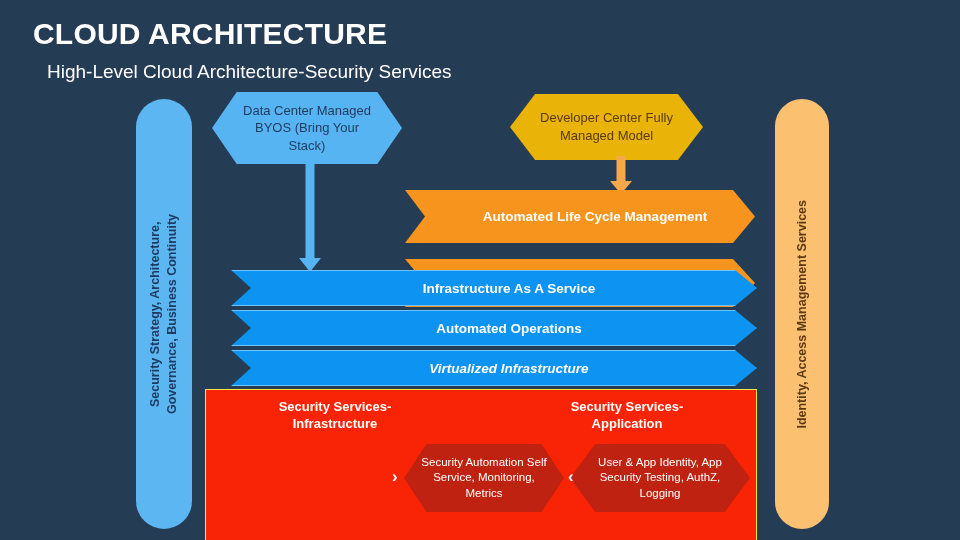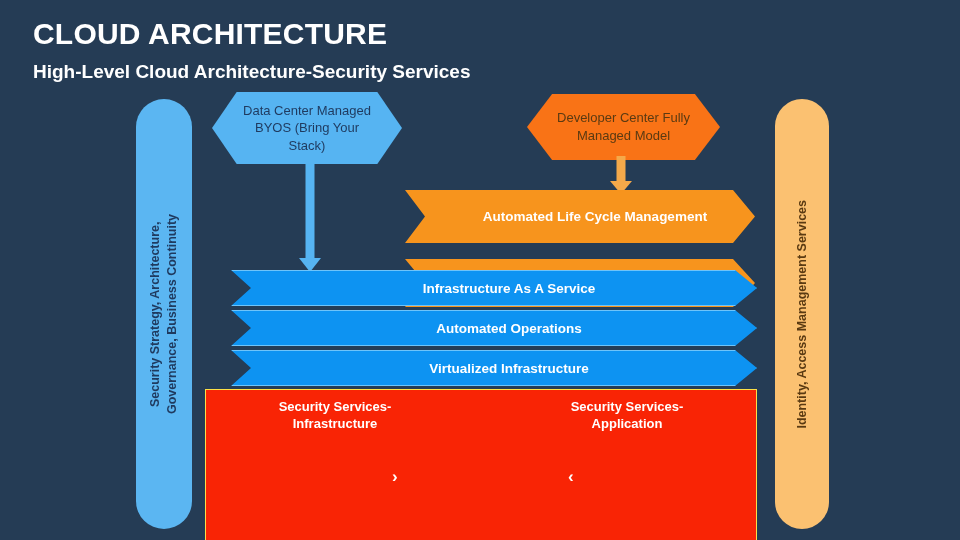--- a/index.html
+++ b/index.html
@@ -21,24 +21,24 @@
     left: 33px;
     top: 17px;
     font-size: 30px;
     font-weight: bold;
     color: #ffffff;
     letter-spacing: 0.2px;
     white-space: nowrap;
   }
   .subtitle {
     position: absolute;
-    left: 33px;
+    left: 47px;
     top: 61px;
     font-size: 19px;
-    font-weight: bold;
+    font-weight: normal;
     color: #ffffff;
     white-space: nowrap;
   }
 
   
   .pillar {
     position: absolute;
     border-radius: 34px;
     display: flex;
     align-items: center;
@@ -85,25 +85,25 @@
   }
   #callout-byos {
     left: 212px;
     top: 92px;
     width: 190px;
     height: 72px;
     background: #56b4f2;
     color: #1f3a5f;
   }
   #callout-devcenter {
-    left: 527px;
+    left: 510px;
     top: 94px;
     width: 193px;
     height: 66px;
-    background: #f97316;
+    background: #eab308;
     color: #5a3a12;
   }
 
   
   .connector {
     position: absolute;
   }
   .connector .shaft {
     position: absolute;
     left: 50%;
@@ -180,21 +180,21 @@
     border: 1px solid #6ec4fa;
     clip-path: polygon(0% 0%, calc(100% - 22px) 0%, 100% 50%,
                        calc(100% - 22px) 100%, 0% 100%, 20px 50%);
     pointer-events: none;
   }
 
   #bar-alcm  { left: 405px; top: 190px; width: 350px; height: 53px; }
   #bar-paas  { left: 405px; top: 230px; width: 350px; height: 48px; margin-top: 29px; }
   #bar-iaas  { left: 231px; top: 270px; width: 526px; height: 36px; }
   #bar-autops{ left: 231px; top: 310px; width: 526px; height: 36px; }
-  #bar-vinfra{ left: 231px; top: 350px; width: 526px; height: 36px; }
+  #bar-vinfra{ left: 231px; top: 350px; width: 526px; height: 36px; font-style: italic; }
 
   
   #security-panel {
     position: absolute;
     left: 205px;
     top: 389px;
     width: 552px;
     height: 171px;
     background: #f92405;
     border: 1px solid #fde047;
@@ -289,16 +289,22 @@
 <div class="layer-bar blue" id="bar-vinfra">
   <span class="layer-label">Virtualized Infrastructure</span>
 </div>
 
 <div id="security-panel">
   <div class="sec-heading" id="sec-heading-infra">Security Services-
 Infrastructure</div>
   <div class="sec-heading" id="sec-heading-app">Security Services-
 Application</div>
 
+  <div class="sec-hex" id="sec-hex-2">
+    <span>Security Automation Self Service, Monitoring, Metrics</span>
+  </div>
+  <div class="sec-hex" id="sec-hex-3">
+    <span>User &amp; App Identity, App Security Testing, AuthZ, Logging</span>
+  </div>
 
   <div class="sec-chevron" id="sec-chevron-1">›</div>
   <div class="sec-chevron" id="sec-chevron-2">‹</div>
 </div>
 
 </body></html>

